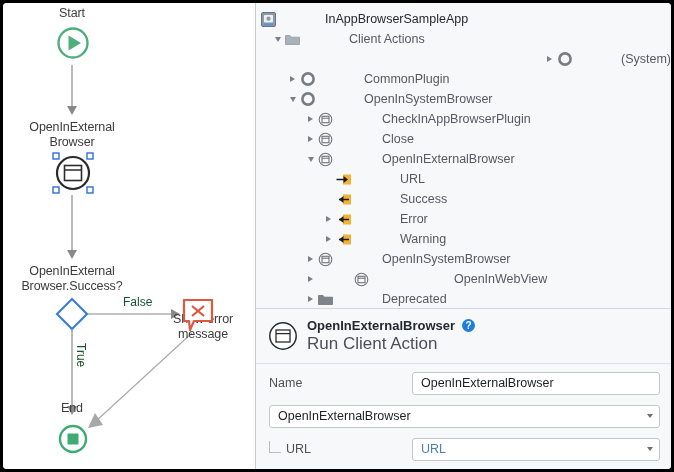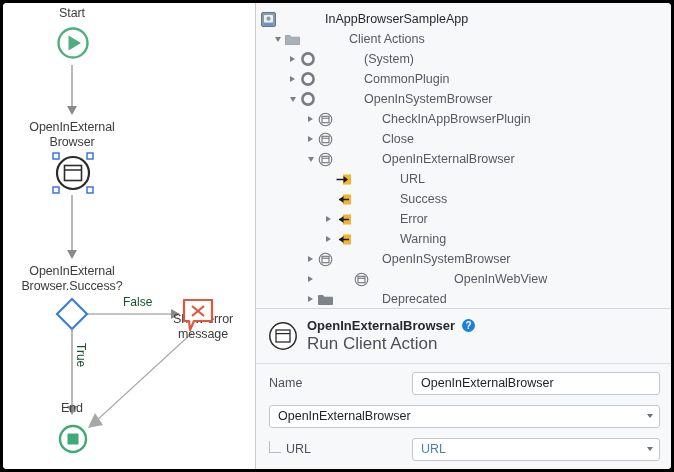--- a/index.html
+++ b/index.html
@@ -286,21 +286,21 @@
             <div class="tri-down"></div>
           </div>
         <div class="tree-icon">
           <svg width="15" height="13">
             <path d="M0.5,2.5 L5,2.5 L6.3,4.2 L14.5,4.2 L14.5,11.5 L0.5,11.5 Z" fill="#a9b0b8" stroke="#949ba3" stroke-width="0.8"></path>
           </svg>
         </div>
         <span class="tree-text">Client Actions</span>
       </div>
 
-      <div class="tree-row" style="padding-left:30px;">
+      <div class="tree-row" style="padding-left:30px;justify-content:flex-end;">
         <div class="twisty">
             <div class="tri-right"></div>
           </div>
         <div class="tree-icon">
           <svg width="14" height="14">
               <circle cx="7" cy="7" r="5.6" fill="none" stroke="#777d84" stroke-width="2.6"></circle>
             </svg>
         </div>
         <span class="tree-text">(System)</span>
       </div>

